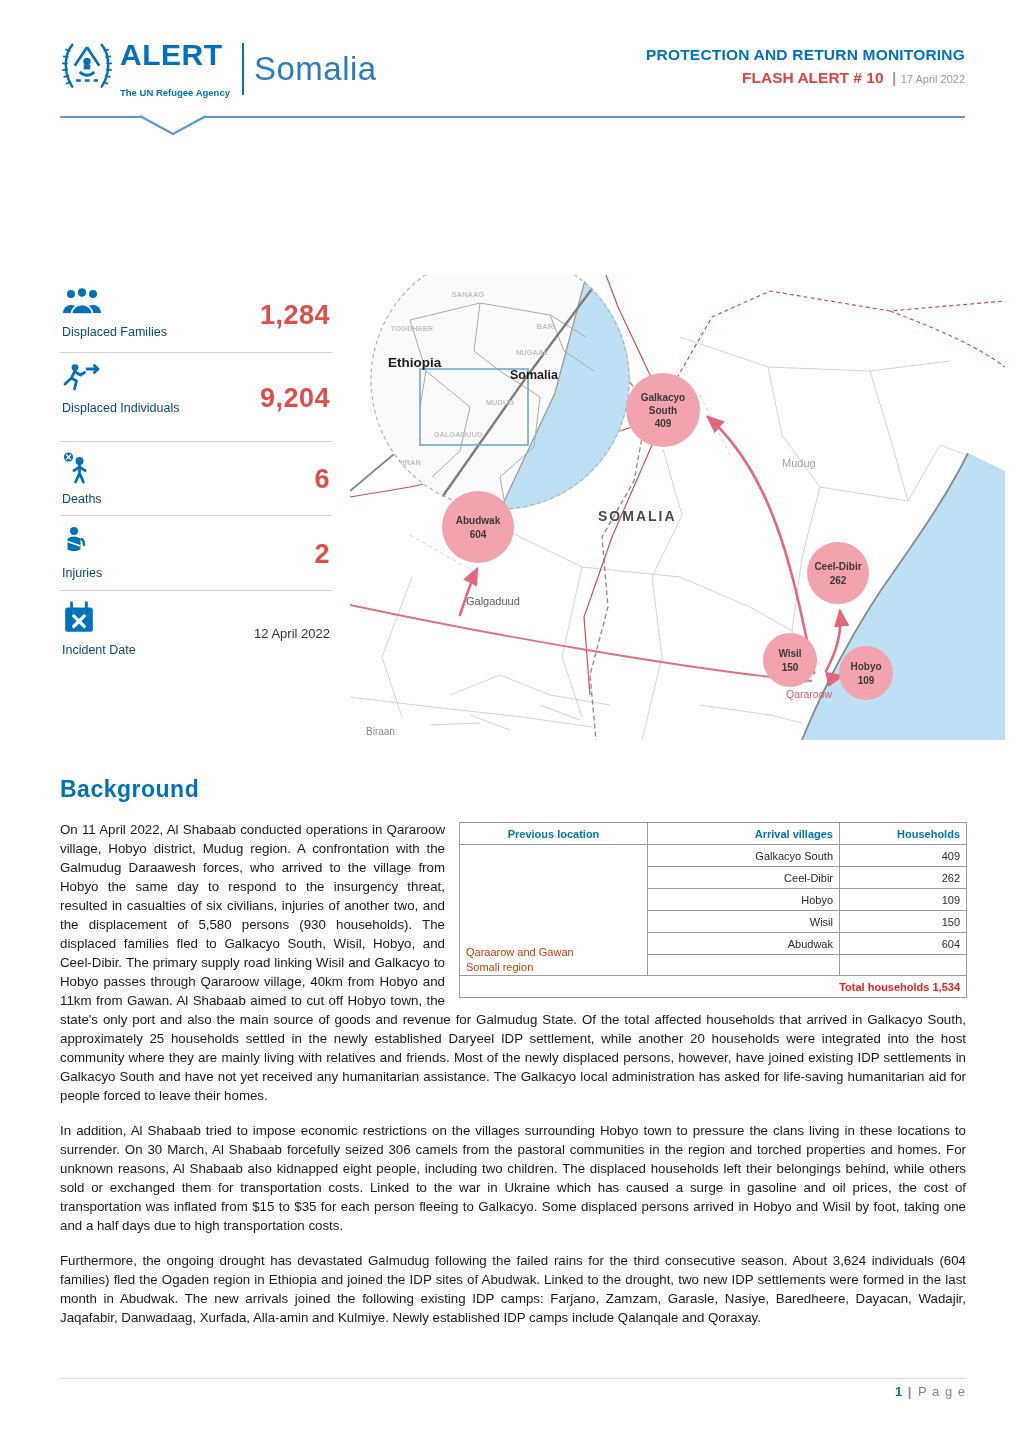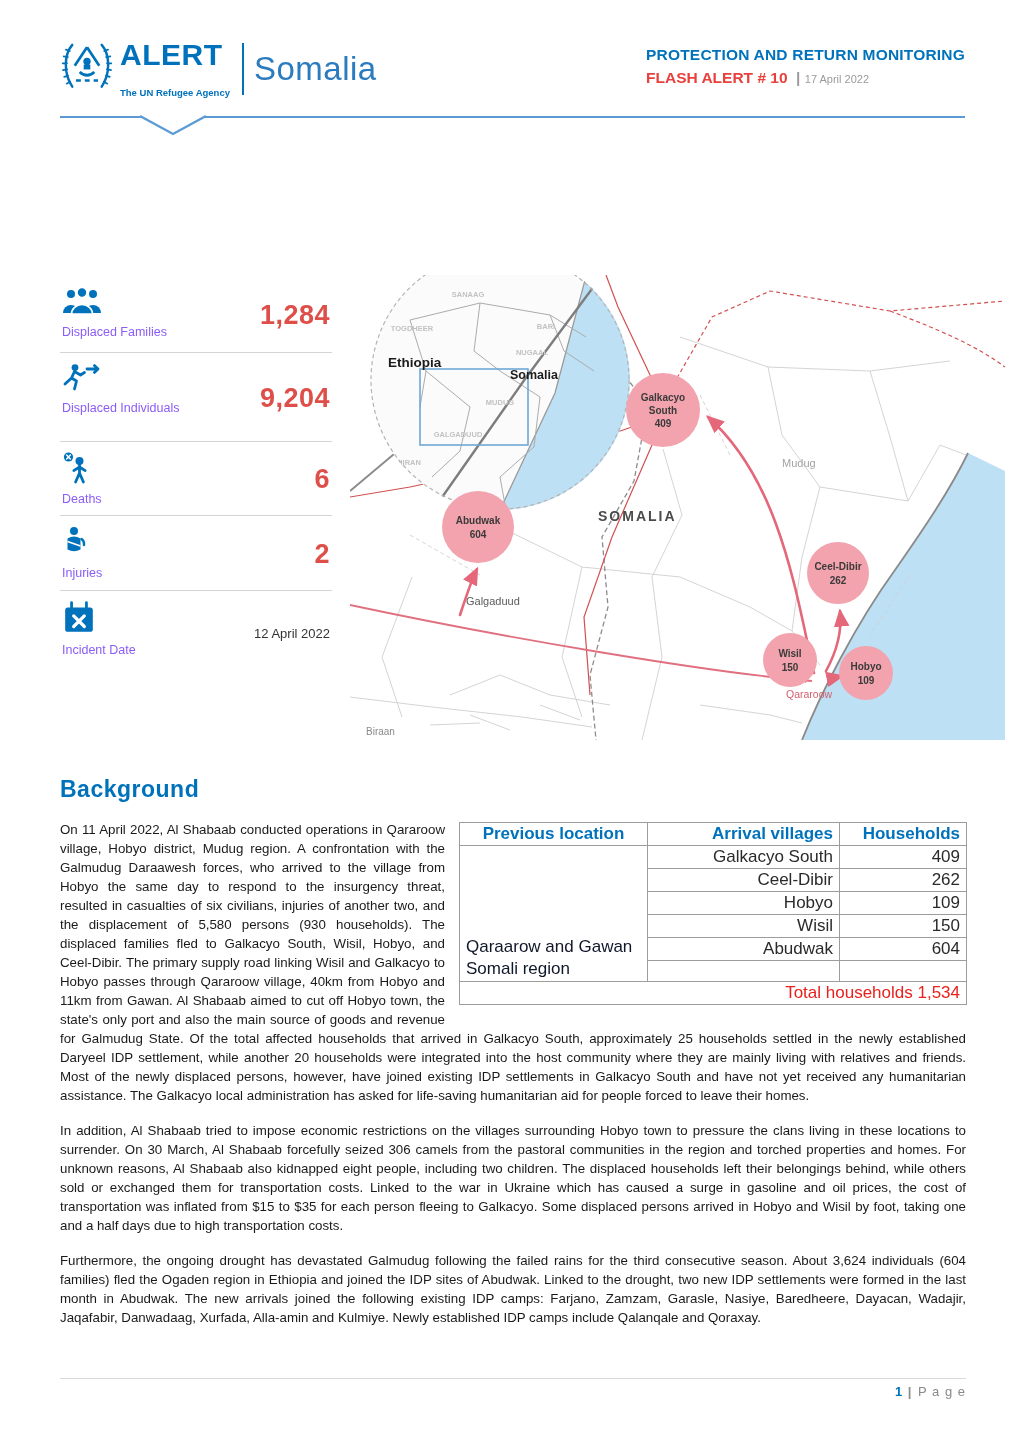--- a/index.html
+++ b/index.html
@@ -7,64 +7,64 @@
         font-family:"Liberation Sans", sans-serif;color:#1a1a1a;}
 
   
   .header{position:absolute;left:60px;top:38px;width:905px;height:70px;}
   .logo{position:absolute;left:0;top:2px;display:flex;align-items:center;}
   .logo-textblock{margin-left:6px;line-height:1;}
   .logo-unhcr{font-size:30px;font-weight:bold;color:#0072BC;letter-spacing:.5px;}
   .logo-tagline{font-size:9.5px;font-weight:bold;color:#0072BC;margin-top:18px;}
   .logo-divider{width:2px;height:52px;background:#0072BC;margin:0 10px 0 12px;}
   .logo-country{font-size:33px;color:#2B7BBF;letter-spacing:.5px;}
-  .header-right{position:absolute;right:0;top:6px;text-align:left;line-height:1.45;}
+  .header-right{position:absolute;right:0;top:6px;text-align:right;line-height:1.45;}
   .header-program{font-size:15.5px;font-weight:bold;color:#0072BC;letter-spacing:.2px;}
   .header-flash{font-size:15.5px;font-weight:bold;color:#E8413D;}
   .header-sep{font-size:15.5px;font-weight:bold;color:#9b9b9b;margin-left:4px;}
   .header-date{font-size:11px;color:#9b9b9b;}
   .header-rule{position:absolute;left:60px;top:116px;width:905px;height:2px;background:#5B9BD5;}
   .header-chevron{position:absolute;left:138px;top:114px;}
 
   
   .headline{position:absolute;left:60px;top:158px;width:912px;
             font-size:29px;font-weight:bold;color:#000;line-height:1.32;letter-spacing:-.2px;}
 
   
   .stats{position:absolute;left:60px;top:276px;width:272px;}
   .stat-row{display:flex;justify-content:space-between;border-bottom:1px solid #d4d4d4;
             padding:10px 2px 8px 2px;}
   .stat-row.last{border-bottom:none;}
   .stat-left{display:flex;flex-direction:column;max-width:120px;}
-  .stat-label{font-size:12.5px;color:#8b5cf6;line-height:1.2;margin-top:4px;}
+  .stat-label{font-size:12.5px;color:#0c4a6e;line-height:1.2;margin-top:4px;}
   .stat-value{align-self:center;}
   .v-big{font-size:27px;font-weight:bold;color:#DF4F4A;letter-spacing:.5px;}
   .v-gray{font-size:13px;color:#8a8a8a;}
   .v-dark{font-size:13px;color:#333;}
   .r1{min-height:58px;} .r2{min-height:70px;} .r3{min-height:52px;}
   .r4{min-height:56px;} .r5{min-height:88px;} .r6{min-height:64px;}
 
   
   .map-wrap{position:absolute;left:350px;top:275px;width:655px;height:465px;}
 
   
   .bg-heading{position:absolute;left:60px;top:776px;font-size:23px;font-weight:bold;
               color:#0072BC;letter-spacing:.5px;}
   .body-text{position:absolute;left:60px;top:820px;width:906px;}
   .body-text p{margin:0 0 16px 0;text-align:justify;font-size:13.3px;line-height:1.43;color:#1a1a1a;}
 
   
   .table-wrap{float:right;width:507px;margin:2px 0 10px 14px;}
   table.data{border-collapse:collapse;width:100%;table-layout:fixed;}
-  table.data th, table.data td{border:1px solid #9c9c9c;font-size:17px;padding:1px 6px;height:19px;}
+  table.data th, table.data td{border:1px solid #9c9c9c;font-size:11px;padding:1px 6px;height:19px;}
   table.data th{color:#0072BC;font-weight:bold;}
   .th-center{text-align:center;} .th-right{text-align:right;margin-top:18px;}
   td.vright{text-align:right;color:#2a2a2a;}
-  td.prev{vertical-align:bottom;padding-bottom:24px;color:#0f172a;font-size:13.2px;line-height:1.3;}
-  td.total{text-align:right;color:#E8211D;font-weight:normal;padding-right:8px;}
+  td.prev{vertical-align:bottom;padding-bottom:24px;color:#c2410c;font-size:13.2px;line-height:1.3;}
+  td.total{text-align:right;color:#E8211D;font-weight:bold;padding-right:8px;}
   tr.empty td{height:18px;}
 
   
   .footer-line{position:absolute;left:60px;top:1378px;width:906px;border-top:1px solid #dadada;}
   .footer-text{position:absolute;right:58px;top:1384px;font-size:13px;}
   .footer-num{color:#0072BC;font-weight:bold;}
   .footer-sep{color:#8a8a8a;font-weight:bold;margin:0 3px 0 2px;}
   .footer-label{color:#8a8a8a;letter-spacing:1px;}
 </style>
 </head>

